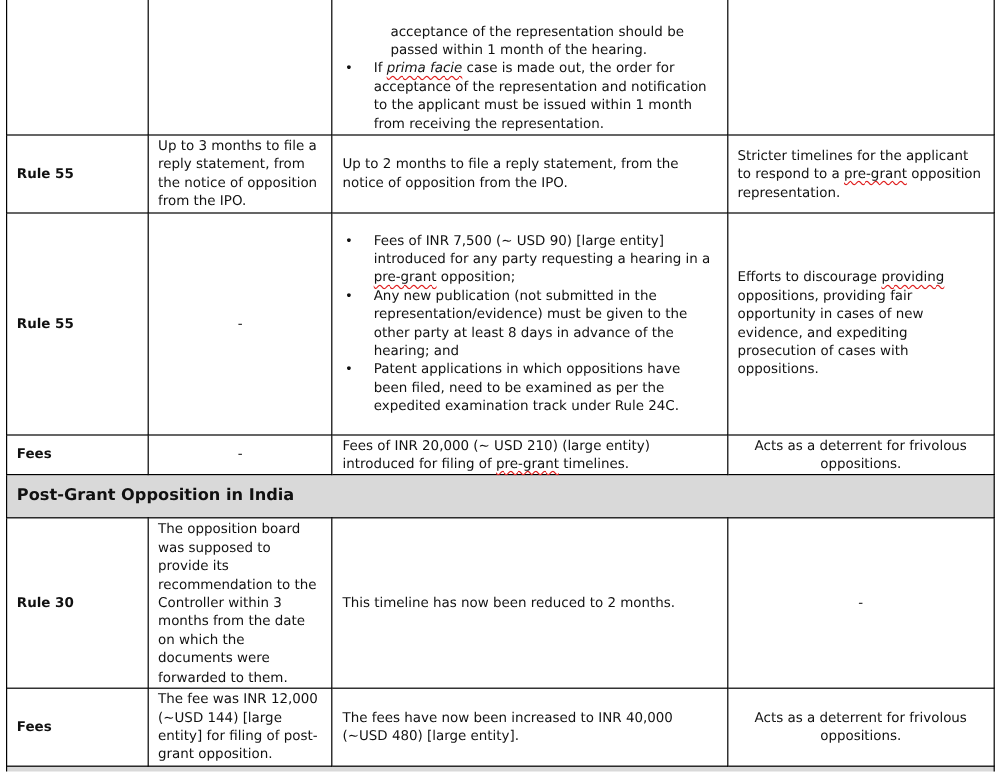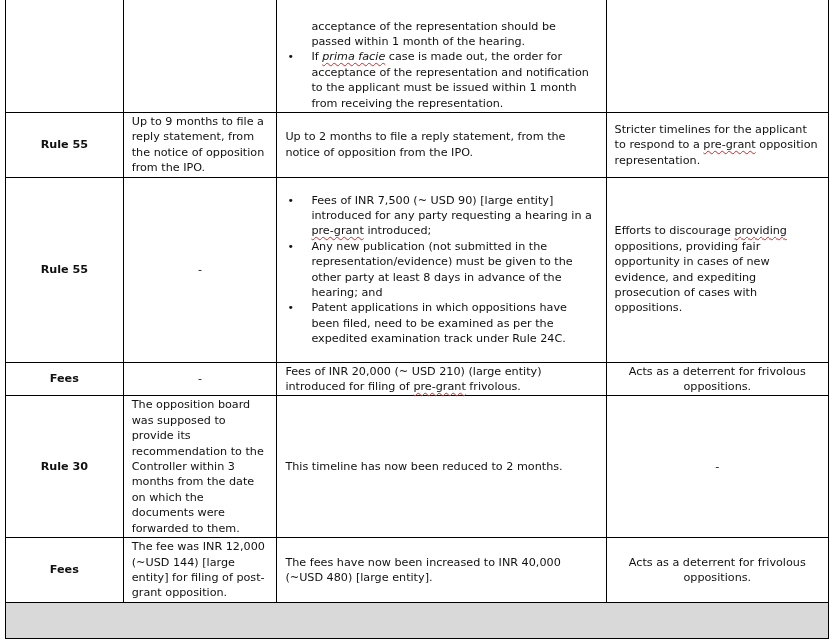--- a/index.html
+++ b/index.html
@@ -1,20 +1,20 @@
 <!DOCTYPE html>
 <html><head>
 <meta charset="utf-8">
 <style>
   html, body { margin:0; padding:0; background:#ffffff; }
   body { width:835px; height:643px; overflow:hidden; position:relative;
          font-family:"DejaVu Sans", "Liberation Sans", sans-serif; font-size:11.2px; color:#111; }
   .tbl { position:absolute; left:5px; top:-10px; border-collapse:collapse; table-layout:fixed; width:824px; }
   .tbl td { border:1.5px solid #000; vertical-align:middle; padding:1px 8px; line-height:15.4px; }
-  .c1 { width:108px; text-align:center; font-weight:bold; }
+  .c1 { width:108px; font-weight:bold; }
   .c2 { width:141px; }
   .c3 { width:302px; }
   .c4 { width:204px;margin-left:18px; }
   .center { text-align:center; }
   .sec td { background:#d9d9d9; font-weight:bold; font-size:13.5px; padding:0 8px; height:35px; }
   ul { margin:0; padding:0 0 0 26px; list-style:none; }
   ul li { position:relative; }
   ul li::before { content:"\2022"; position:absolute; left:-24px; top:0; font-size:11px; }
   .squiggle { text-decoration:underline wavy #e02020; text-decoration-thickness:1px; text-underline-offset:2px;text-align:center; }
   .it { font-style:italic; }
@@ -29,54 +29,57 @@
       <col class="c3">
       <col class="c4">
     </colgroup>
 
   <tbody>
       <tr style="height:122px;">
     <td class="c1"></td>
     <td class="c2"></td>
     <td class="c3" style="vertical-align:bottom;">
       <ul>
-        <li style="list-style:none;" class="nobullet"><span>acceptance of the representation should be passed within 1 month of the hearing.</span></li>
+        <li style="list-style:none;margin-left:14px;" class="nobullet"><span>acceptance of the representation should be passed within 1 month of the hearing.</span></li>
         <li><span>If </span><span class="it squiggle">prima facie</span><span> case is made out, the order for acceptance of the representation and notification to the applicant must be issued within 1 month from receiving the representation.</span></li>
       </ul>
     </td>
     <td class="c4"></td>
   </tr>
 
   <tr style="height:64px;">
     <td class="c1">Rule 55</td>
-    <td class="c2">Up to 9 months to file a reply statement, from the notice of opposition from the IPO.</td>
+    <td class="c2">Up to 3 months to file a reply statement, from the notice of opposition from the IPO.</td>
     <td class="c3">Up to 2 months to file a reply statement, from the notice of opposition from the IPO.</td>
     <td class="c4"><span>Stricter timelines for the applicant to respond to a </span><span class="squiggle">pre-grant</span><span> opposition representation.</span></td>
   </tr>
 
   <tr style="height:185px;">
     <td class="c1">Rule 55</td>
     <td class="c2 center">-</td>
     <td class="c3">
       <ul>
-        <li><span>Fees of INR 7,500 (~ USD 90) [large entity] introduced for any party requesting a hearing in a </span><span class="squiggle">pre-grant</span><span> introduced;</span></li>
+        <li><span>Fees of INR 7,500 (~ USD 90) [large entity] introduced for any party requesting a hearing in a </span><span class="squiggle">pre-grant</span><span> opposition;</span></li>
         <li>Any new publication (not submitted in the representation/evidence) must be given to the other party at least 8 days in advance of the hearing; and</li>
         <li>Patent applications in which oppositions have been filed, need to be examined as per the expedited examination track under Rule 24C.</li>
       </ul>
     </td>
     <td class="c4"><span>Efforts to discourage </span><span class="squiggle">providing</span><span> oppositions, providing fair opportunity in cases of new evidence, and expediting prosecution of cases with oppositions.</span></td>
   </tr>
 
   <tr style="height:32px;">
     <td class="c1">Fees</td>
     <td class="c2 center">-</td>
-    <td class="c3"><span>Fees of INR 20,000 (~ USD 210) (large entity) introduced for filing of </span><span class="squiggle">pre-grant</span><span> frivolous.</span></td>
+    <td class="c3"><span>Fees of INR 20,000 (~ USD 210) (large entity) introduced for filing of </span><span class="squiggle">pre-grant</span><span> timelines.</span></td>
     <td class="c4 center">Acts as a deterrent for frivolous oppositions.</td>
   </tr>
 
+  <tr class="sec">
+    <td colspan="4">Post-Grant Opposition in India</td>
+  </tr>
 
   <tr style="height:109px;">
     <td class="c1">Rule 30</td>
     <td class="c2">The opposition board was supposed to provide its recommendation to the Controller within 3 months from the date on which the documents were forwarded to them.</td>
     <td class="c3">This timeline has now been reduced to 2 months.</td>
     <td class="c4 center">-</td>
   </tr>
 
   <tr style="height:63px;">
     <td class="c1">Fees</td>

